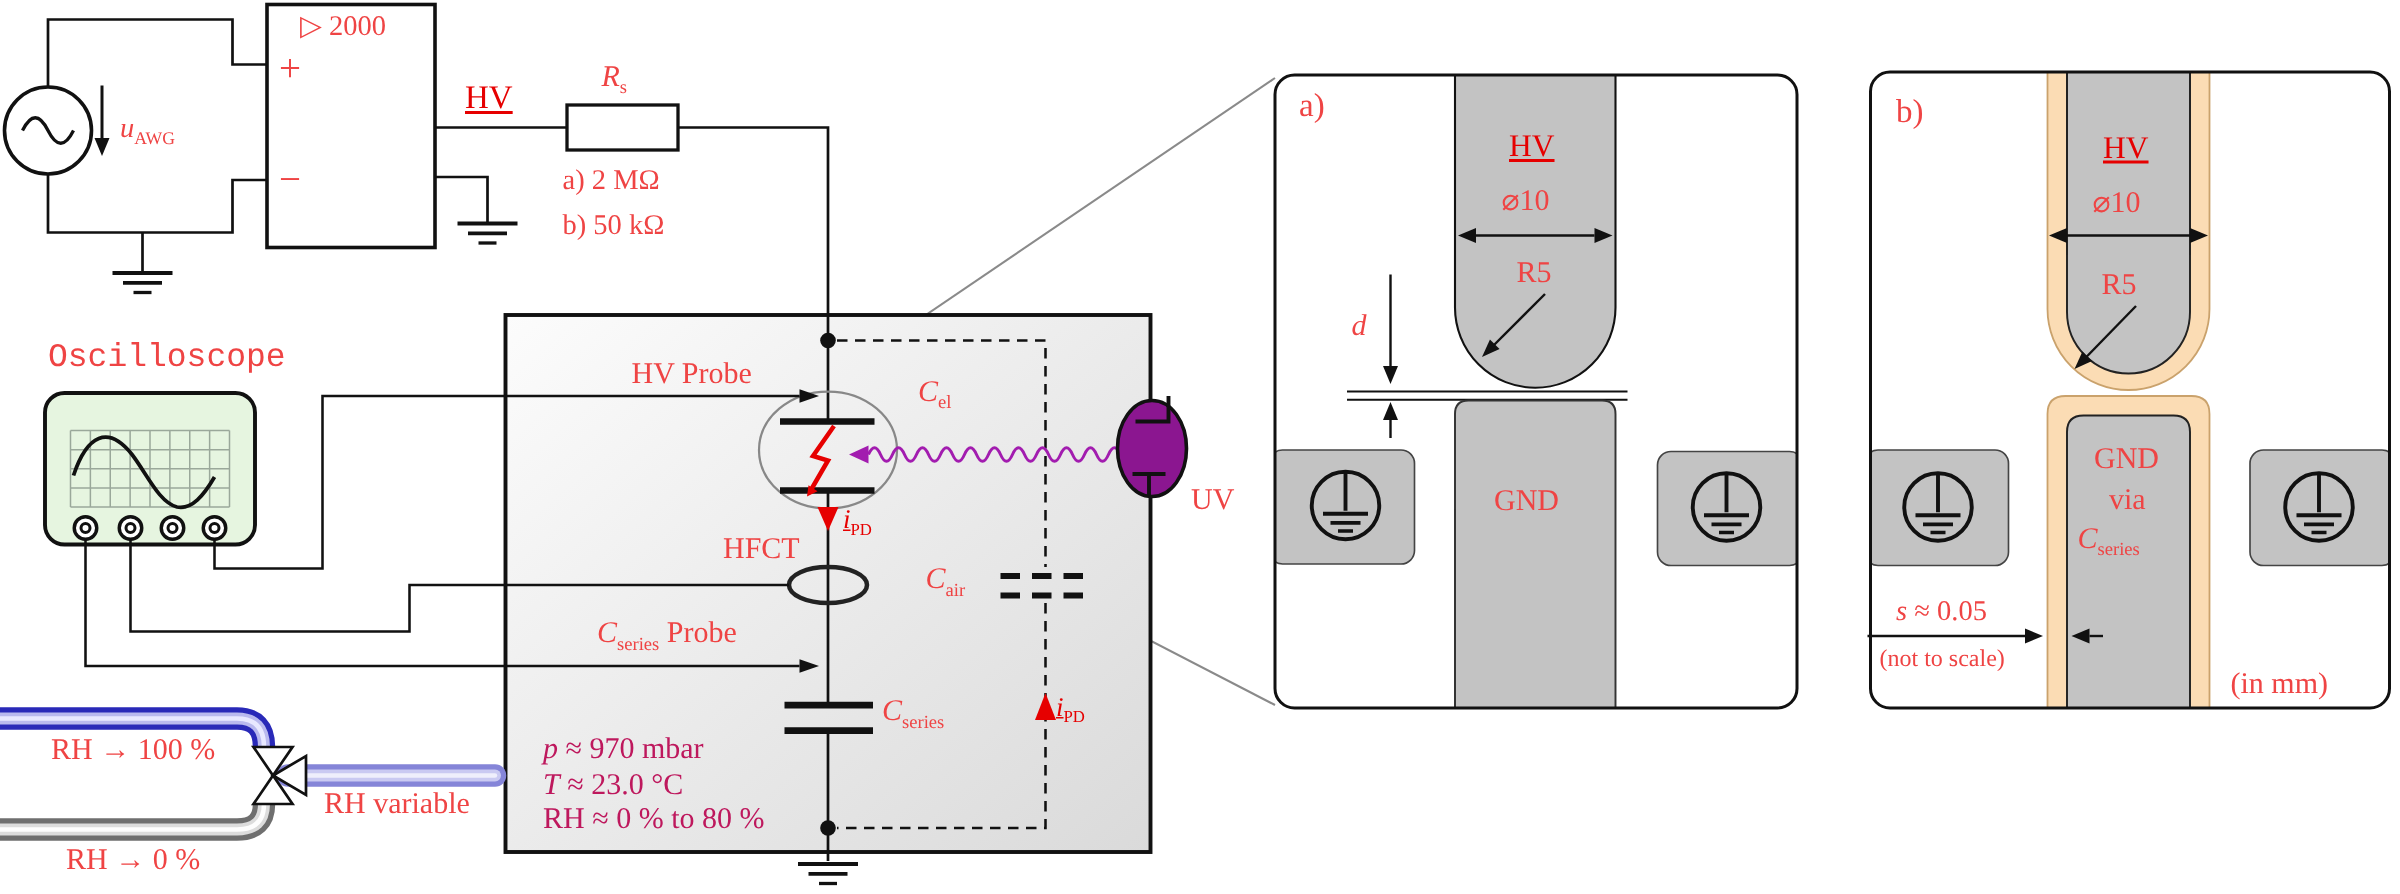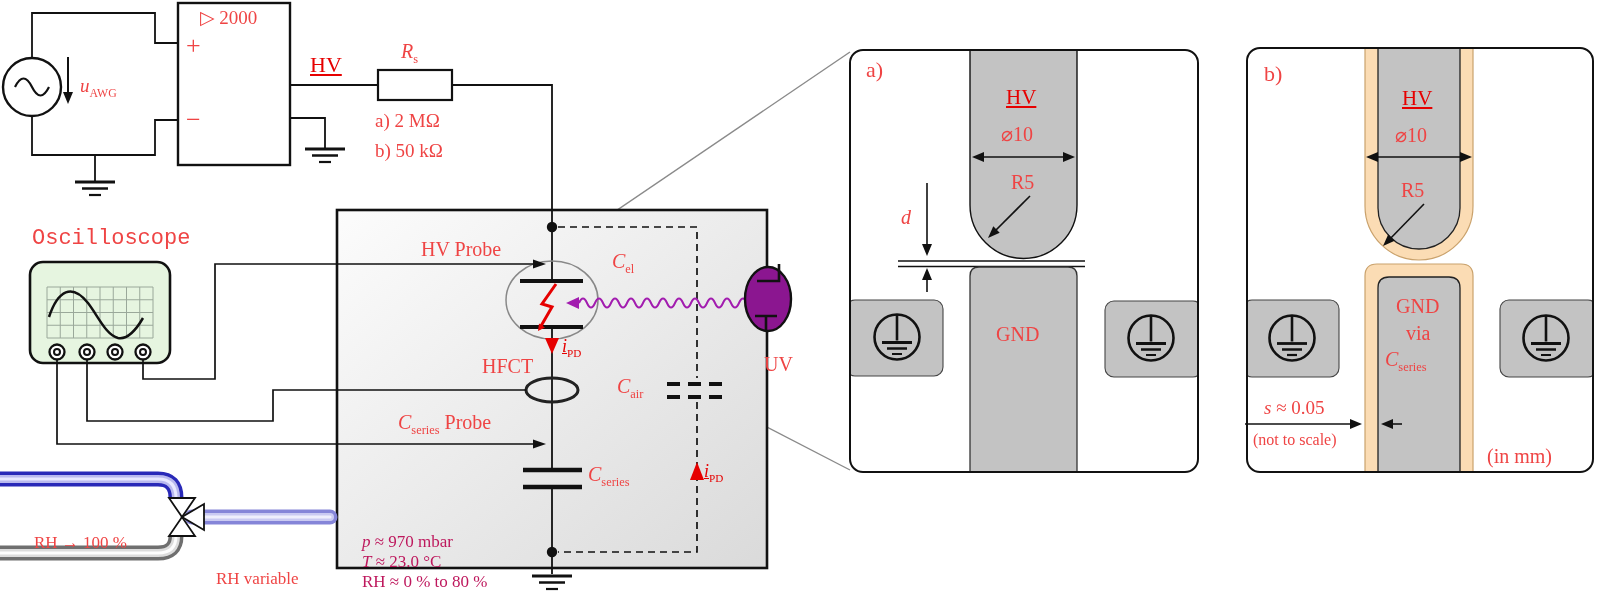--- a/index.html
+++ b/index.html
@@ -9,21 +9,21 @@
   .lbl{position:absolute;white-space:nowrap;line-height:1;color:#ef4444;z-index:5;}
   .lbl i{font-style:italic;}
   .lbl sub{font-size:62%;}
   .red{color:#e60000;text-decoration:underline;}
   .blue{color:#be185d;}
   .s22{font-size:22px;}
   .s21{font-size:21px;}
   .s20{font-size:20px;}
   .s19{font-size:19px;}
   .s18{font-size:18px;}
-  .s17{font-size:17px;margin-top:44px;}
+  .s17{font-size:20px;}
   .s13{font-size:16px;}
   .s26{font-size:26px;line-height:.8;}
   .envline{line-height:1.18;}
 </style>
 </head>
 <body>
 
 <div id="stage">
 
 <svg id="gfx" width="1600" height="596" viewBox="0 0 1600 596">
@@ -239,21 +239,21 @@
 <div class="lbl s20" style="left:588px;top:464px;"><i>C</i><sub>series</sub></div>
 <div class="lbl s18 red" style="left:562px;top:337px;"><i>i</i><sub>PD</sub></div>
 <div class="lbl s18 red" style="left:704px;top:462px;"><i>i</i><sub>PD</sub></div>
 
 <div class="lbl s17 blue envline" style="left:362px;top:488px;">
   <div><i>p</i><span> ≈ 970 mbar</span></div>
   <div><i>T</i><span> ≈ 23.0 °C</span></div>
   <div>RH ≈ 0 % to 80 %</div>
 </div>
 
-<div class="lbl s20" style="left:764px;top:323px;margin-top:31px;">UV</div>
+<div class="lbl s20" style="left:794px;top:323px;">UV</div>
 
 <div class="lbl s17" style="left:34px;top:490px;">RH → 100 %</div>
 <div class="lbl s17" style="left:216px;top:526px;">RH variable</div>
 <div class="lbl s17" style="left:44px;top:563px;">RH → 0 %</div>
 
 <div class="lbl s22" style="left:866px;top:59px;">a)</div>
 <div class="lbl s21 red" style="left:1006px;top:87px;">HV</div>
 <div class="lbl s20" style="left:1001px;top:124px;">⌀10</div>
 <div class="lbl s20" style="left:1011px;top:172px;">R5</div>
 <div class="lbl s20" style="left:901px;top:207px;"><i>d</i></div>

